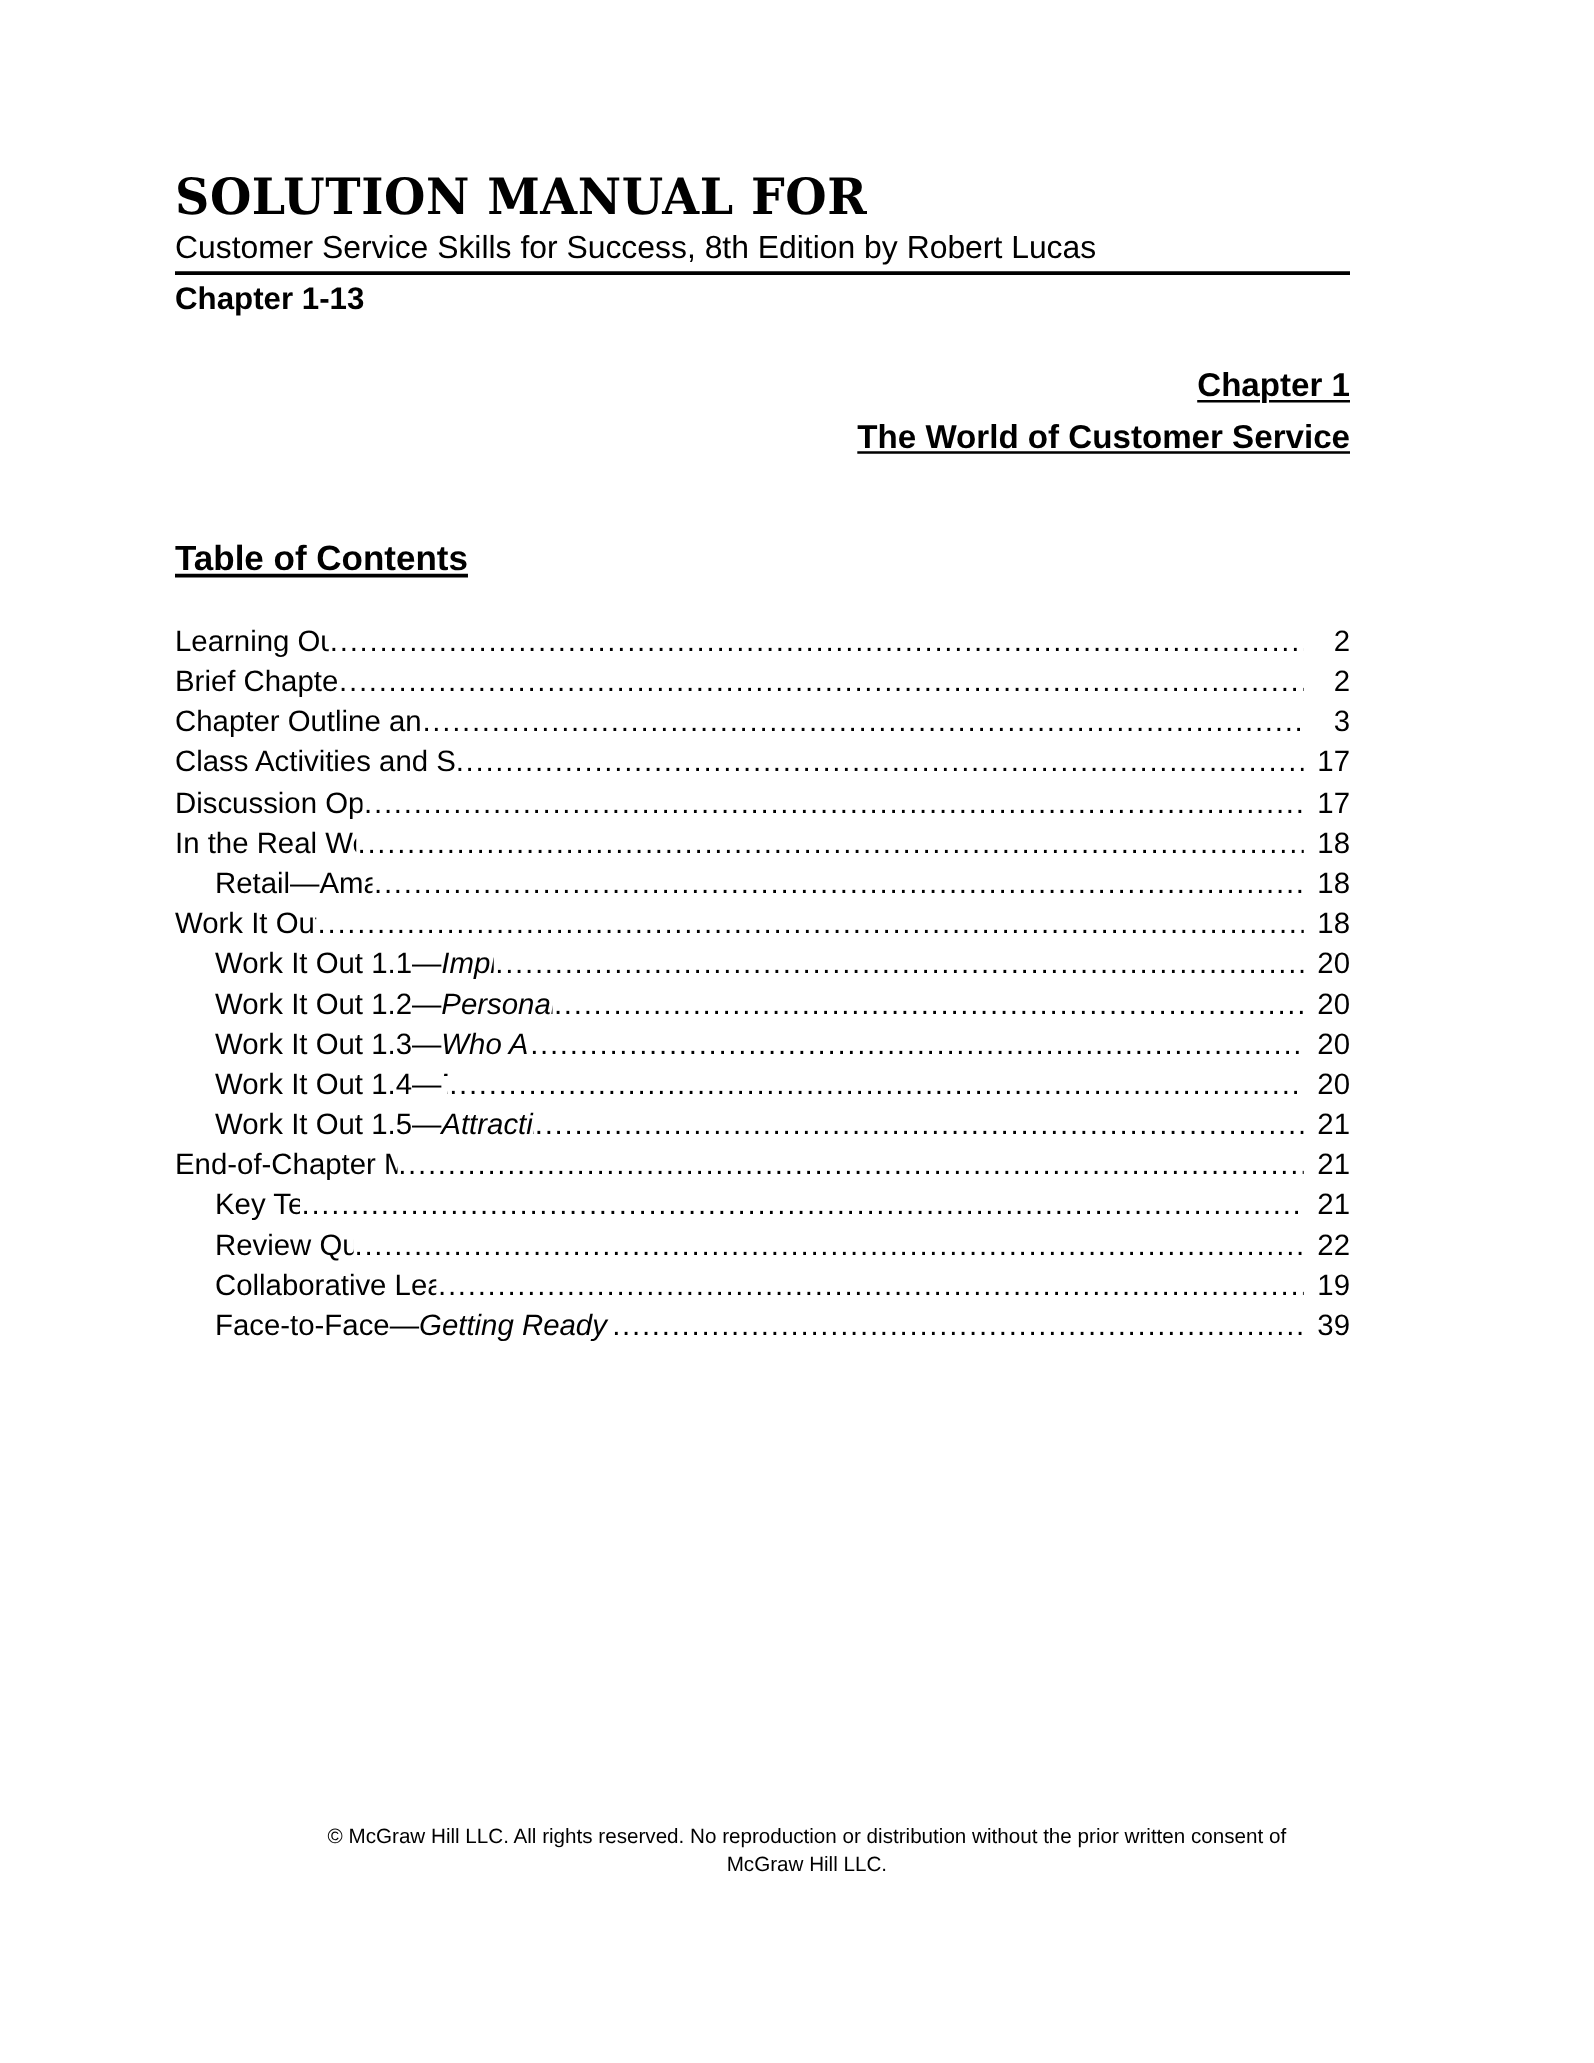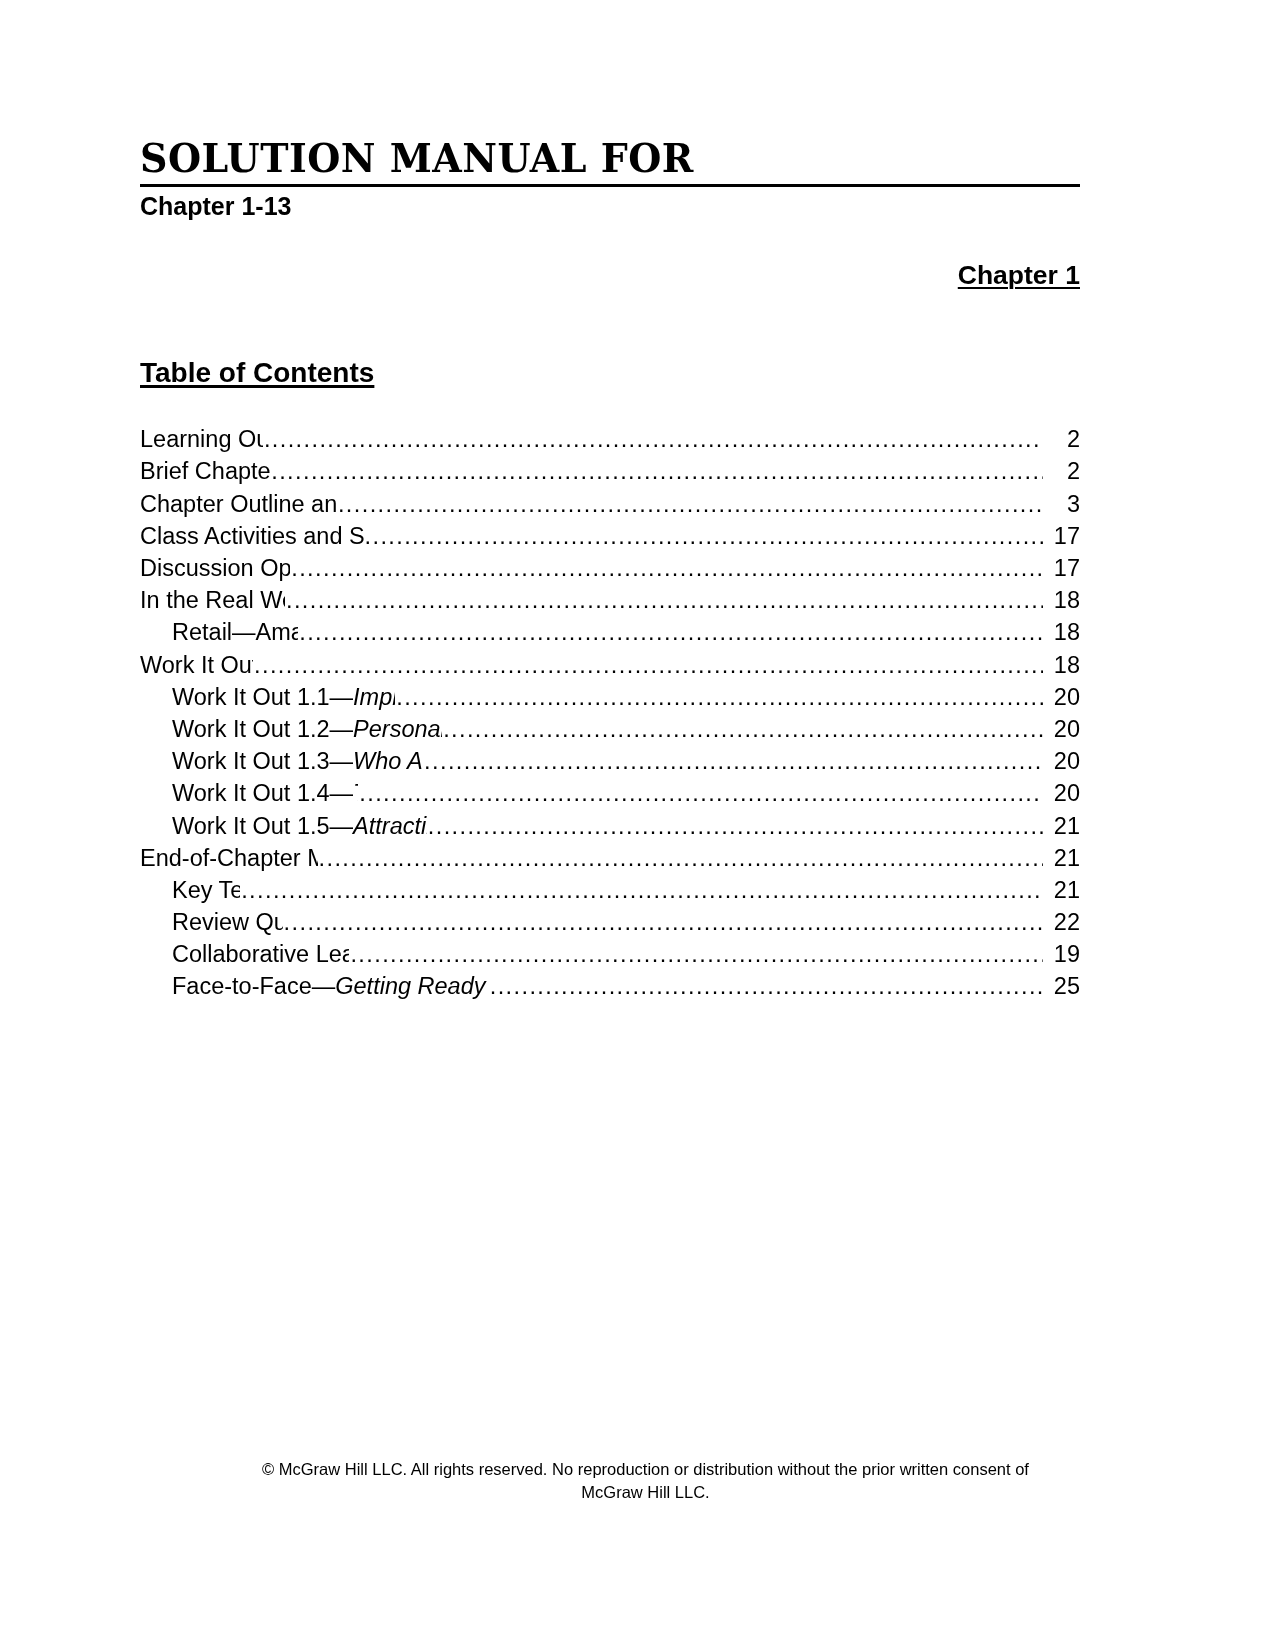--- a/index.html
+++ b/index.html
@@ -142,25 +142,27 @@
   .footer div { margin: 0; padding-left: 16px; }
 </style>
 </head>
 <body>
 
 <div class="page">
 
   <div class="content">
 
     <div class="doc-title">Solution Manual for</div>
+    <div class="doc-subtitle">Customer Service Skills for Success, 8th Edition by Robert Lucas</div>
     <hr class="rule">
     <div class="chapter-range">Chapter 1-13</div>
 
     <div class="chapter-heads">
       <div class="line"><span>Chapter 1</span></div>
+      <div class="line"><span>The World of Customer Service</span></div>
     </div>
 
     <div class="toc-heading"><span>Table of Contents</span></div>
 
     <div class="toc" id="toc-list">
         <div class="toc-row">
           <span class="toc-label">Learning Outcomes</span>
           <span class="toc-dots">....................................................................................................................................................................</span>
           <span class="toc-page">2</span>
         </div>
@@ -240,21 +242,21 @@
           <span class="toc-page">22</span>
         </div>
         <div class="toc-row indent">
           <span class="toc-label">Collaborative Learning Activities </span>
           <span class="toc-dots">....................................................................................................................................................................</span>
           <span class="toc-page">19</span>
         </div>
         <div class="toc-row indent">
           <span class="toc-label">Face-to-Face—<i>Getting Ready for New Employee Orientation at PackAll</i></span>
           <span class="toc-dots">....................................................................................................................................................................</span>
-          <span class="toc-page">25</span>
+          <span class="toc-page">39</span>
         </div>
       </div>
 
   </div>
 
   <div class="footer">
     <div>© McGraw Hill LLC. All rights reserved. No reproduction or distribution without the prior written consent of</div>
     <div>McGraw Hill LLC.</div>
   </div>
 

